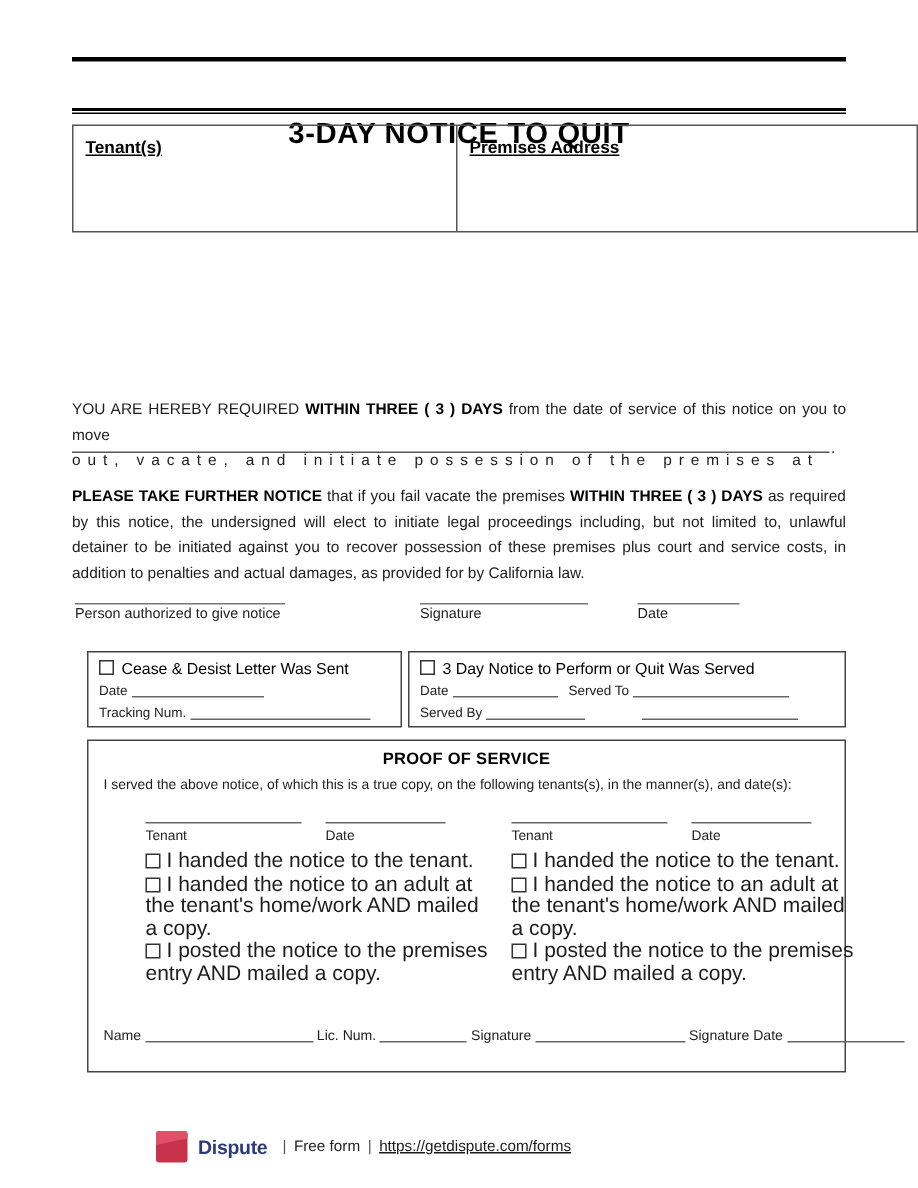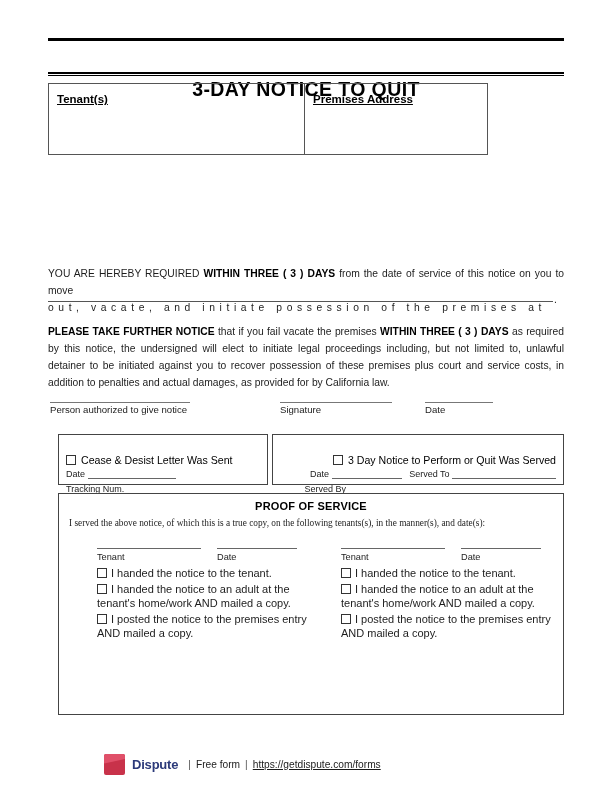--- a/index.html
+++ b/index.html
@@ -48,21 +48,21 @@
     width: 516px; height: 4px;
     border-top: 2px solid #000;
     border-bottom: 1px solid #000;
     box-sizing: border-box;
   }
 
   
   .hdr-table {
     position: absolute;
     left: 0; top: 83px;
-    width: 440px; height: 72px;
+    width: 564px; height: 72px;
     border: 1px solid #555;
     box-sizing: border-box;
     display: flex;
   }
   .hdr-cell {
     box-sizing: border-box;
     padding: 5px 8px 0 8px;
     flex: 1 1 0;
   }
   .hdr-cell.left { border-right: 1px solid #555; flex: 0 0 256px; }
@@ -132,27 +132,26 @@
   
   .cbox {
     position: absolute;
     top: 434px;
     border: 1px solid #444;
     box-sizing: border-box;
     height: 51px;
     padding: 4px 7px 0 7px;
   }
   .cbox.left { left: 10px; width: 210px; }
-  .cbox.right { left: 224px; width: 292px; text-align: right; }
+  .cbox.right { left: 224px; width: 292px; }
   .cb-head {
     font-size: 10.6px;
     color: #000;
     white-space: nowrap;
     line-height: 14px;
-    margin-top: 14px;
   }
   .chk {
     display: inline-block;
     width: 8px; height: 8px;
     border: 1px solid #333;
     margin-right: 5px;
     vertical-align: -1px;
   }
   .cb-line {
     font-size: 9px;
@@ -186,21 +185,20 @@
     font-size: 11px;
     font-weight: bold;
     color: #000;
     letter-spacing: 0.2px;
   }
   .pos-sub {
     font-size: 9.3px;
     color: #1d1d1d;
     margin-top: 4px;
     line-height: 14px;
-    font-family: Liberation Serif, serif;
   }
   .pos-cols {
     position: relative;
     margin-top: 12px;
     height: 118px;
   }
   .pos-col { position: absolute; top: 0; width: 232px; }
   .pos-col.c1 { left: 28px; }
   .pos-col.c2 { left: 272px; }
   .tn-lines { position: relative; height: 10px; }
@@ -208,21 +206,21 @@
     position: absolute; top: 6px;
     border-bottom: 1px solid #666; height: 0;
   }
   .tn-l.a { left: 0; width: 104px; }
   .tn-l.b { left: 120px; width: 80px; }
   .tn-cap { position: relative; height: 13px; font-size: 9.2px; color: #222; }
   .tn-cap span { position: absolute; top: 0; }
   .tn-cap .a { left: 0; }
   .tn-cap .b { left: 120px; }
   .opt {
-    font-size: 11px;
+    font-size: 14px;
     color: #1d1d1d;
     line-height: 14.5px;
     margin-top: 1px;
   }
   .opt .chk { margin-right: 4px; }
 
   .declare {
     position: absolute;
     left: 10px; top: 152px;
     width: 478px;
@@ -397,20 +395,30 @@
           <span class="chk"></span><span>I handed the notice to an adult at the tenant's home/work AND mailed a copy.</span>
         </div>
         <div class="opt">
           <span class="chk"></span><span>I posted the notice to the premises entry AND mailed a copy.</span>
         </div>
       </div>
 
     </div>
 
 
+    <div class="final-line">
+      <span>Name</span>
+      <span class="fill f-name"></span>
+      <span>Lic. Num.</span>
+      <span class="fill f-lic"></span>
+      <span>Signature</span>
+      <span class="fill f-sign"></span>
+      <span>Signature Date</span>
+      <span class="fill f-sdate"></span>
+    </div>
   </div>
 
   <div class="footer">
     <div class="logo-mark"></div>
     <span class="logo-word">Dispute</span>
     <span class="foot-sep">|</span>
     <span>Free form</span>
     <span class="foot-sep">|</span>
     <span class="foot-link">https://getdispute.com/forms</span>
   </div>

